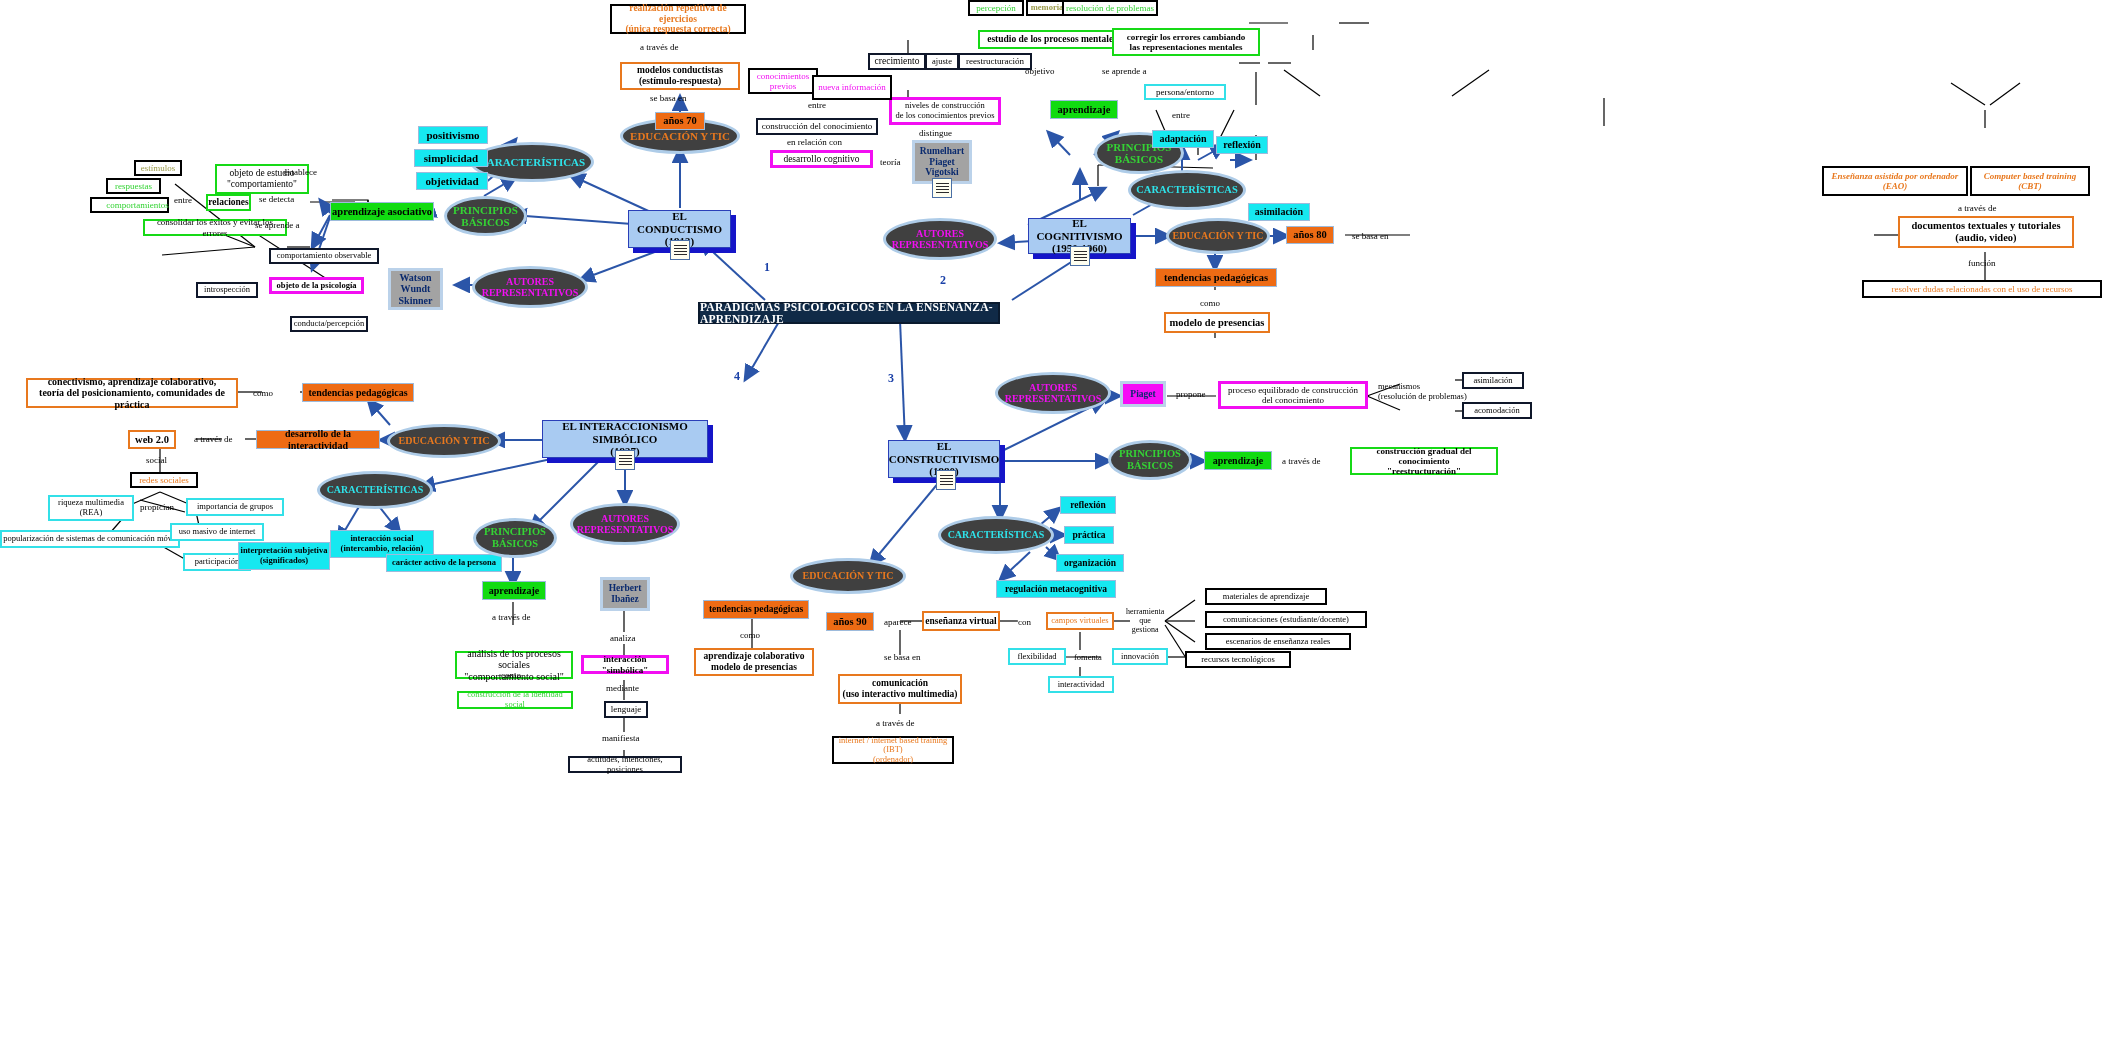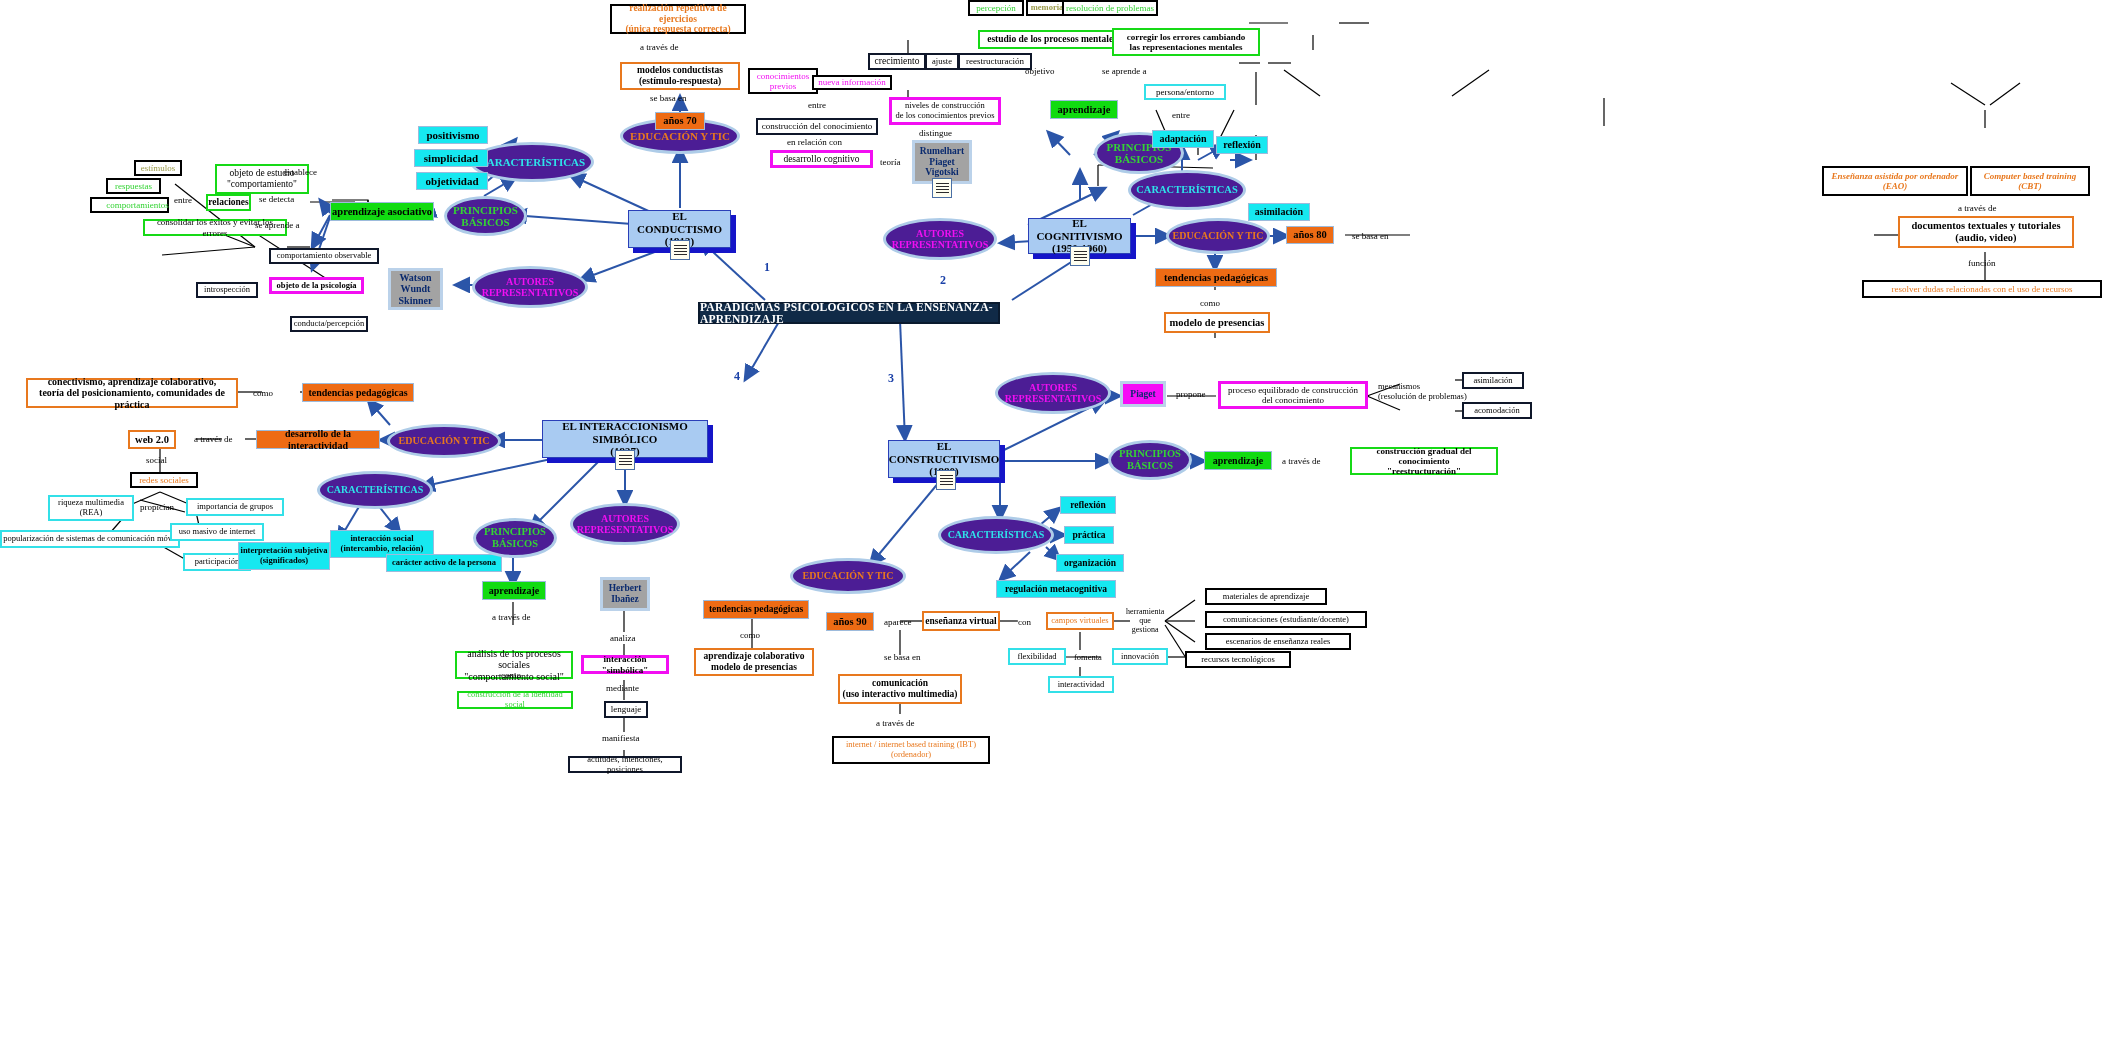--- a/index.html
+++ b/index.html
@@ -14,21 +14,21 @@
   .bx-magenta{border:3px solid #F20FF2;background:#fff;}
   .bx-cyanline{border:2px solid #33E0E8;background:#fff;}
   .fill-orange{background:#EE6B14;border:1px solid #9DBBDC;}
   .fill-cyan{background:#16E8F0;border:1px solid #9DBBDC;}
   .fill-green{background:#11DB11;border:1px solid #9DBBDC;}
   .fill-magenta{background:#a3a3a3;border:3px solid #BBD2EA;}
   .fill-magenta2{background:#F60CF6;border:3px solid #BBD2EA;}
   .t-orange{color:#E8781E;}
   .b{font-weight:bold;}
   .i{font-style:italic;}
-  .ell{position:absolute;border:3px solid #AECCE8;background:#4c1d95;border-radius:50%;
+  .ell{position:absolute;border:3px solid #AECCE8;background:#404040;border-radius:50%;
        display:flex;align-items:center;justify-content:center;text-align:center;line-height:1.12;
        font-weight:bold;box-sizing:border-box;}
   .main{position:absolute;background:#A9CBF2;border:1px solid #2A3FB8;box-sizing:border-box;
         display:flex;align-items:center;justify-content:center;text-align:center;
         font-weight:bold;color:#000;box-shadow:5px 5px 0 #1515C8;line-height:1.15;}
   .title{position:absolute;background:#102A47;border:2px solid #0A1A2E;color:#fff;
          font-weight:bold;display:flex;align-items:center;justify-content:center;
          box-sizing:border-box;letter-spacing:.2px;}
   .lbl{position:absolute;color:#000;background:transparent;white-space:nowrap;font-family:"Liberation Serif",serif;}
   .num{position:absolute;color:#1B41A8;font-weight:bold;font-family:"Liberation Serif",serif;}
@@ -364,21 +364,21 @@
 <div class="node bx-magenta" style="left:770px;top:150px;width:103px;height:18px;font-size:9.5px;">
   <span>desarrollo cognitivo</span>
     </div>
 <div class="node bx-pink" style="left:756px;top:118px;width:122px;height:17px;font-size:9px;">
   <span>construcción del conocimiento</span>
     </div>
 <div class="node bx" style="left:748px;top:68px;width:70px;height:26px;font-size:9px;color:#F20FF2;">
   <span style="white-space:pre-line">conocimientos
 previos</span>
     </div>
-<div class="node bx" style="left:812px;top:75px;width:80px;height:15px;font-size:9px;color:#F20FF2;text-align:center;">
+<div class="node bx" style="left:812px;top:75px;width:80px;height:25px;font-size:9px;color:#F20FF2;text-align:center;">
   <span>nueva información</span>
     </div>
 <div class="node bx-pink" style="left:868px;top:53px;width:58px;height:17px;font-size:9.5px;">
   <span>crecimiento</span>
     </div>
 <div class="node bx-pink" style="left:925px;top:53px;width:34px;height:17px;font-size:8.5px;">
   <span>ajuste</span>
     </div>
 <div class="node bx-pink" style="left:958px;top:53px;width:74px;height:17px;font-size:9px;">
   <span>reestructuración</span>
@@ -627,18 +627,18 @@
 <div class="node bx-cyanline" style="left:1048px;top:676px;width:66px;height:17px;font-size:8.5px;">
   <span>interactividad</span>
     </div>
 
 <div class="lbl" style="left:884px;top:652px;font-size:9px;">se basa en</div>
 <div class="node bx-orange b" style="left:838px;top:674px;width:124px;height:30px;font-size:9.5px;">
   <span style="white-space:pre-line">comunicación
 (uso interactivo multimedia)</span>
     </div>
 <div class="lbl" style="left:876px;top:718px;font-size:9px;">a través de</div>
-<div class="node bx" style="left:832px;top:736px;width:158px;height:28px;font-size:8.5px;color:#E8781E;">
+<div class="node bx" style="left:832px;top:736px;width:122px;height:28px;font-size:8.5px;color:#E8781E;">
   <span style="white-space:pre-line">internet / internet based training (IBT)
 (ordenador)</span>
     </div>
 
 </div>
 
 </body></html>

